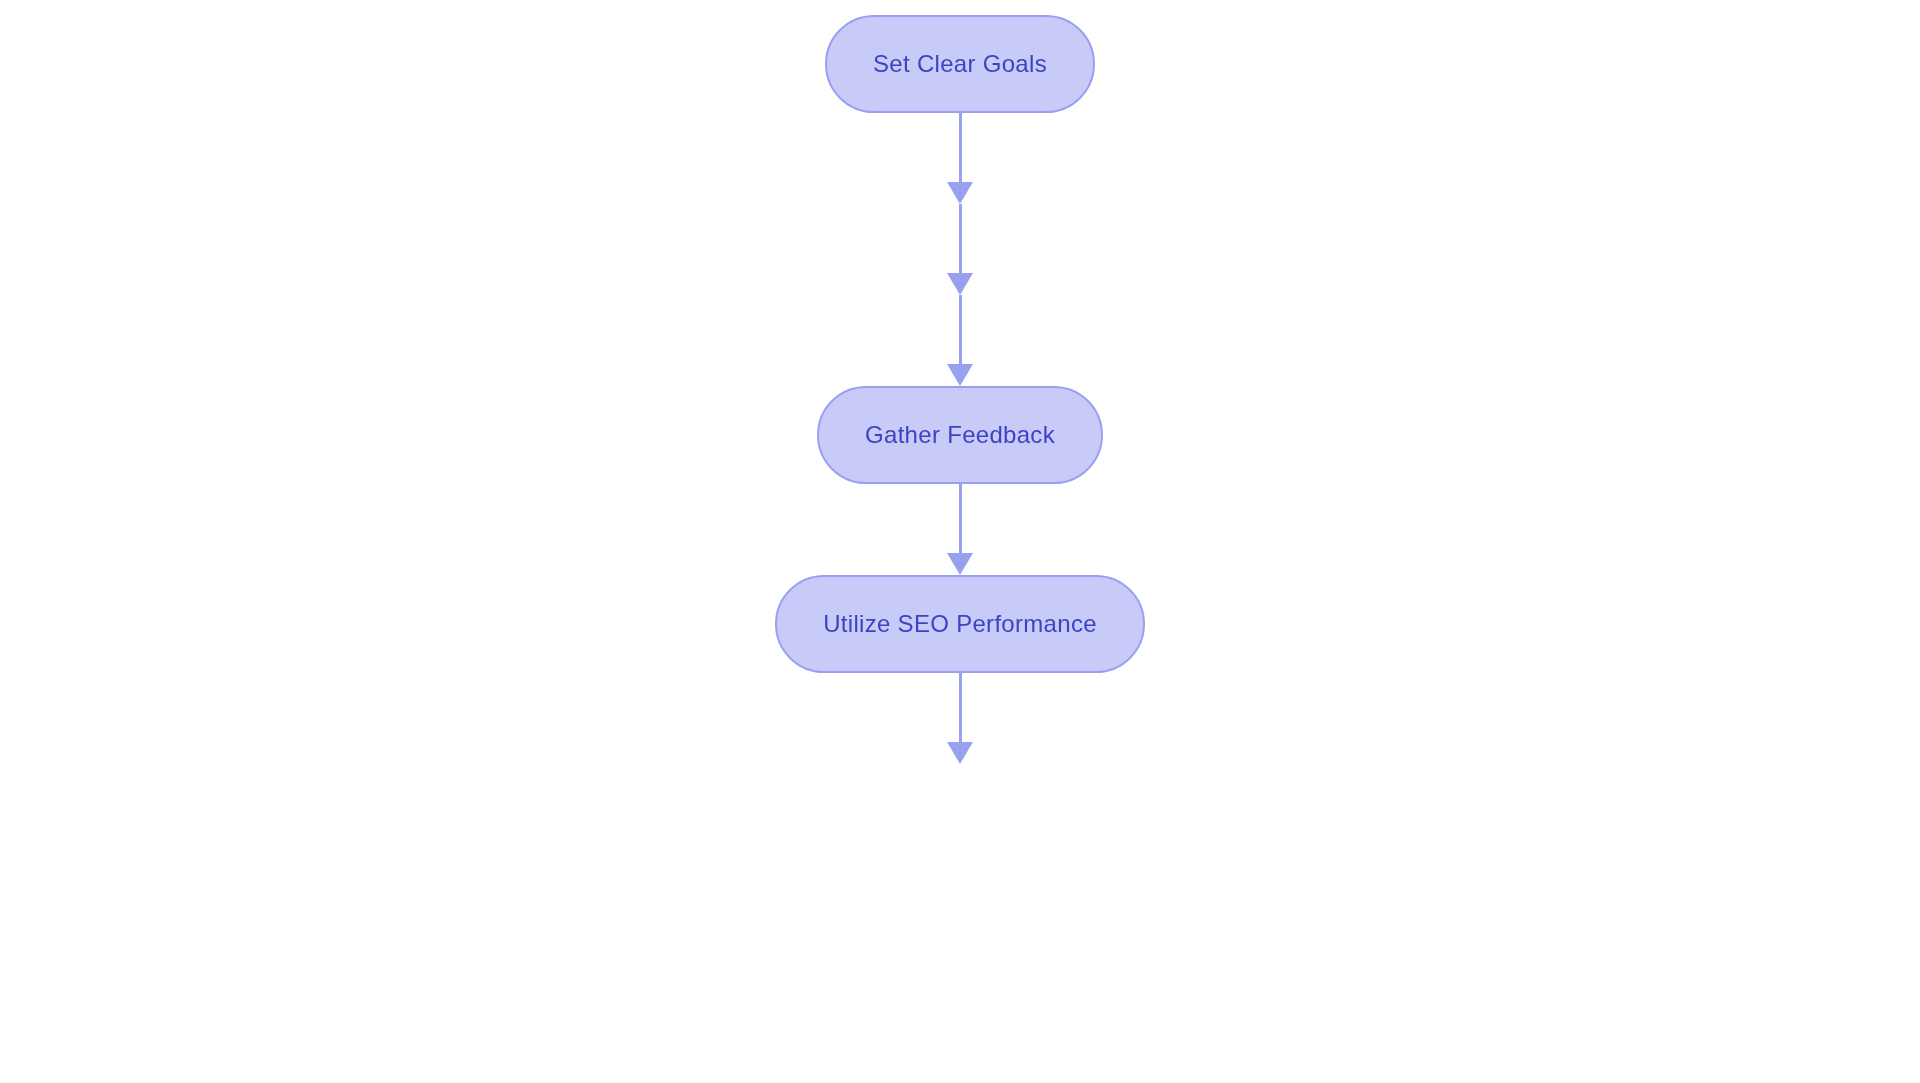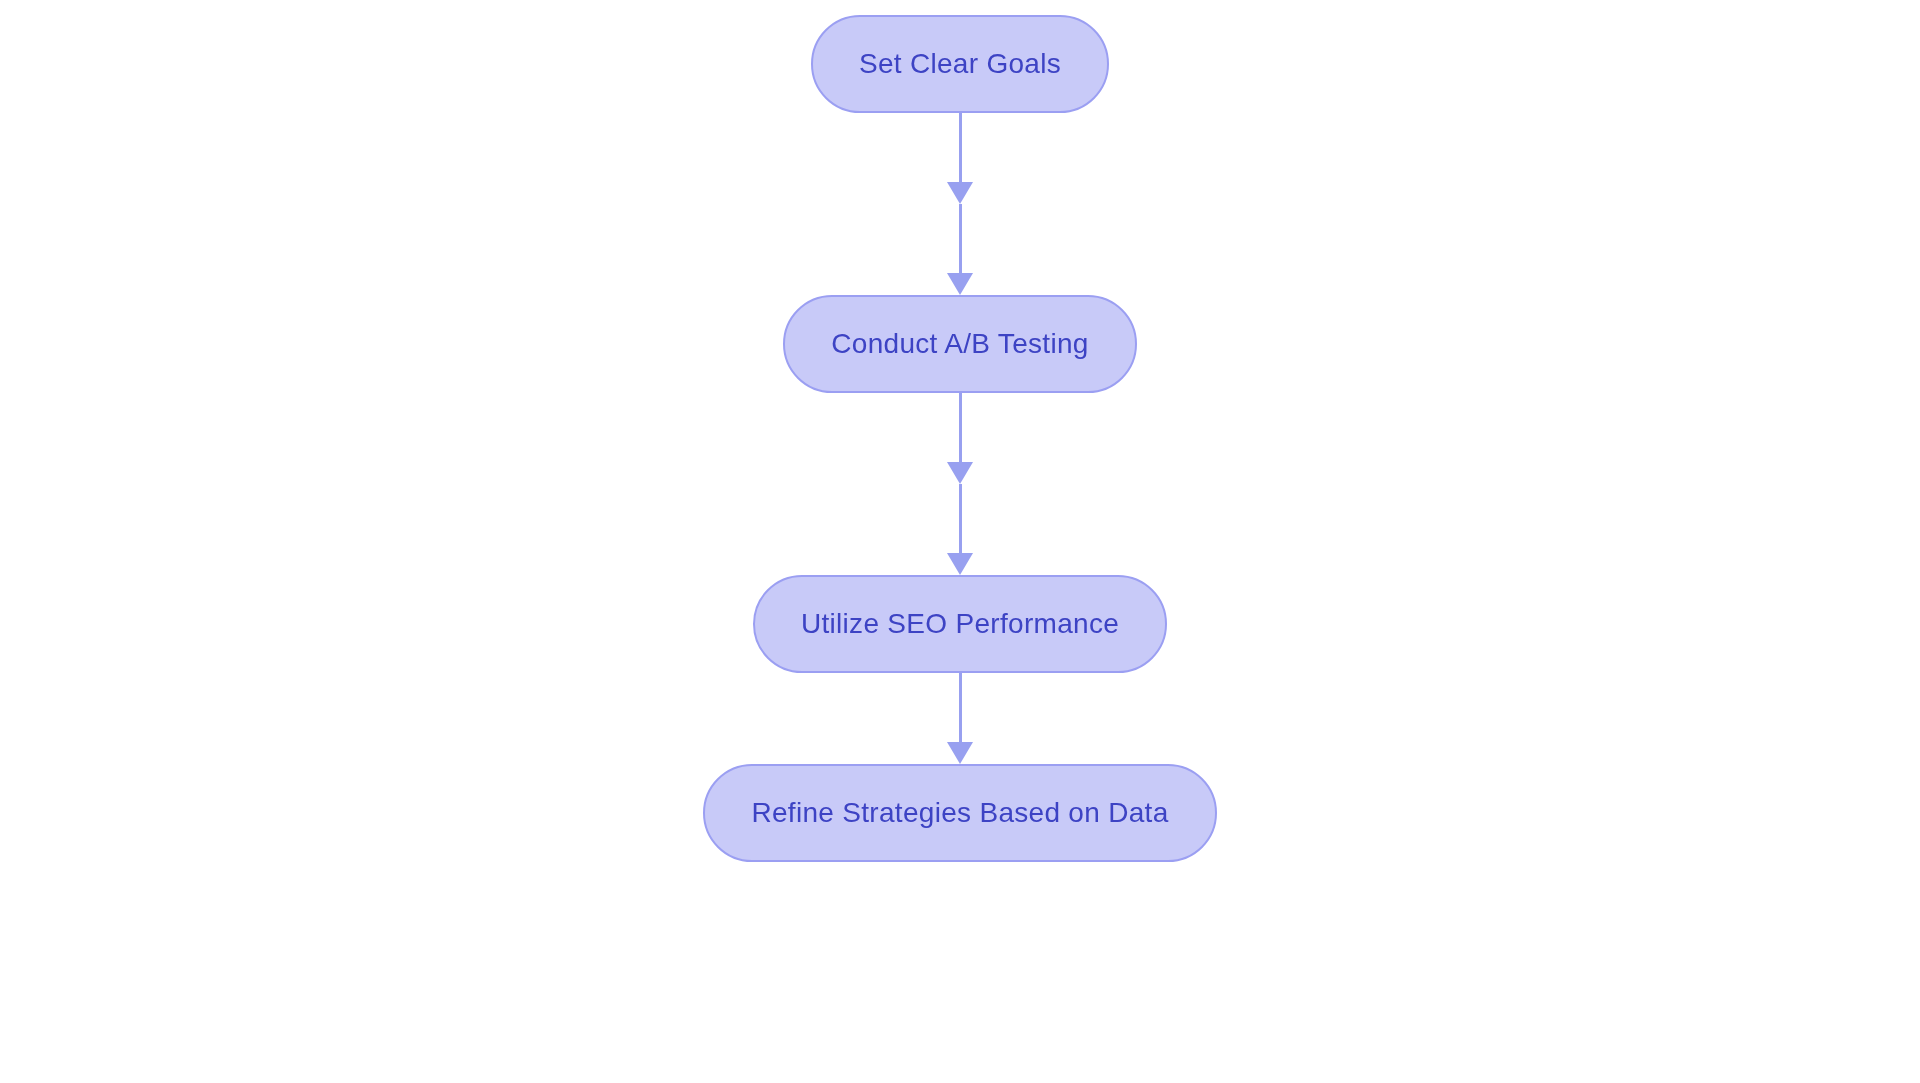--- a/index.html
+++ b/index.html
@@ -37,21 +37,21 @@
     padding: 0 46px;
     border-radius: 49px;
     background: var(--node-fill);
     border: 2px solid var(--node-border);
     display: flex;
     align-items: center;
     justify-content: center;
     flex: 0 0 auto;
   }
   .node-label {
-    font-size: 28px;
+    font-size: 24px;
     letter-spacing: 0.3px;
     color: var(--node-text);
     white-space: nowrap;
   }
   .arrow {
     height: 91px;
     display: flex;
     flex-direction: column;
     align-items: center;
     flex: 0 0 auto;
@@ -84,41 +84,38 @@
     <div class="arrow-line"></div>
     <div class="arrow-head"></div>
   </div>
 
 
   <div class="arrow">
     <div class="arrow-line"></div>
     <div class="arrow-head"></div>
   </div>
 
-  <div class="node">
-    <span class="node-label">Conduct A/B Testing</span>
-  </div>
 
   <div class="arrow">
     <div class="arrow-line"></div>
     <div class="arrow-head"></div>
   </div>
 
+  <div class="node">
+    <span class="node-label">Gather Feedback</span>
+  </div>
 
   <div class="arrow">
     <div class="arrow-line"></div>
     <div class="arrow-head"></div>
   </div>
 
   <div class="node">
     <span class="node-label">Utilize SEO Performance</span>
   </div>
 
   <div class="arrow">
     <div class="arrow-line"></div>
     <div class="arrow-head"></div>
   </div>
 
-  <div class="node">
-    <span class="node-label">Refine Strategies Based on Data</span>
-  </div>
 
 </div>
 
 </body></html>

